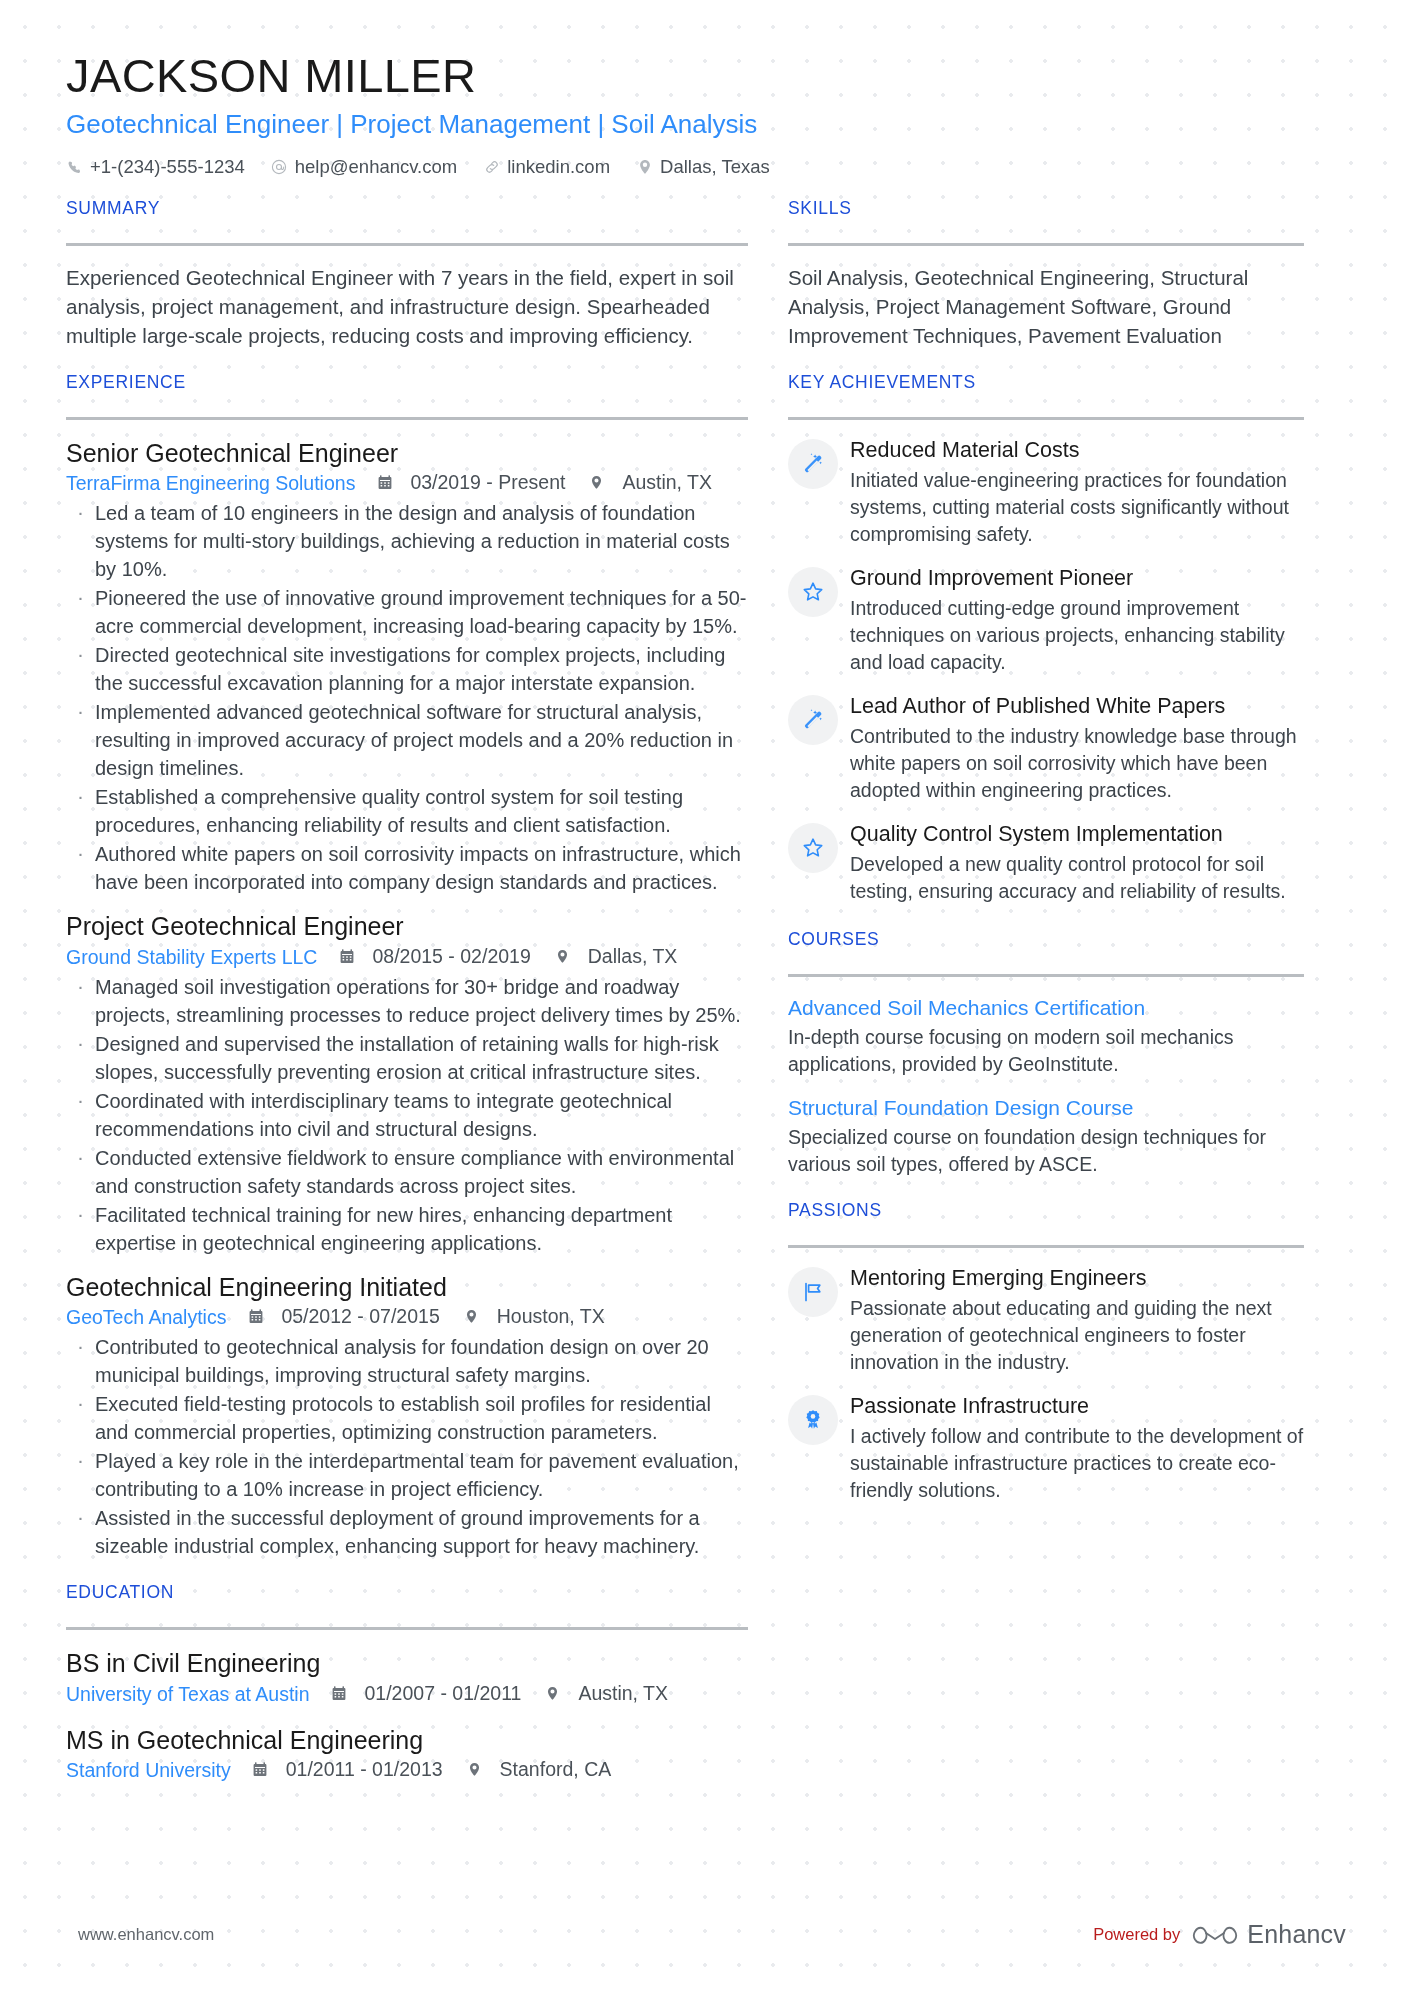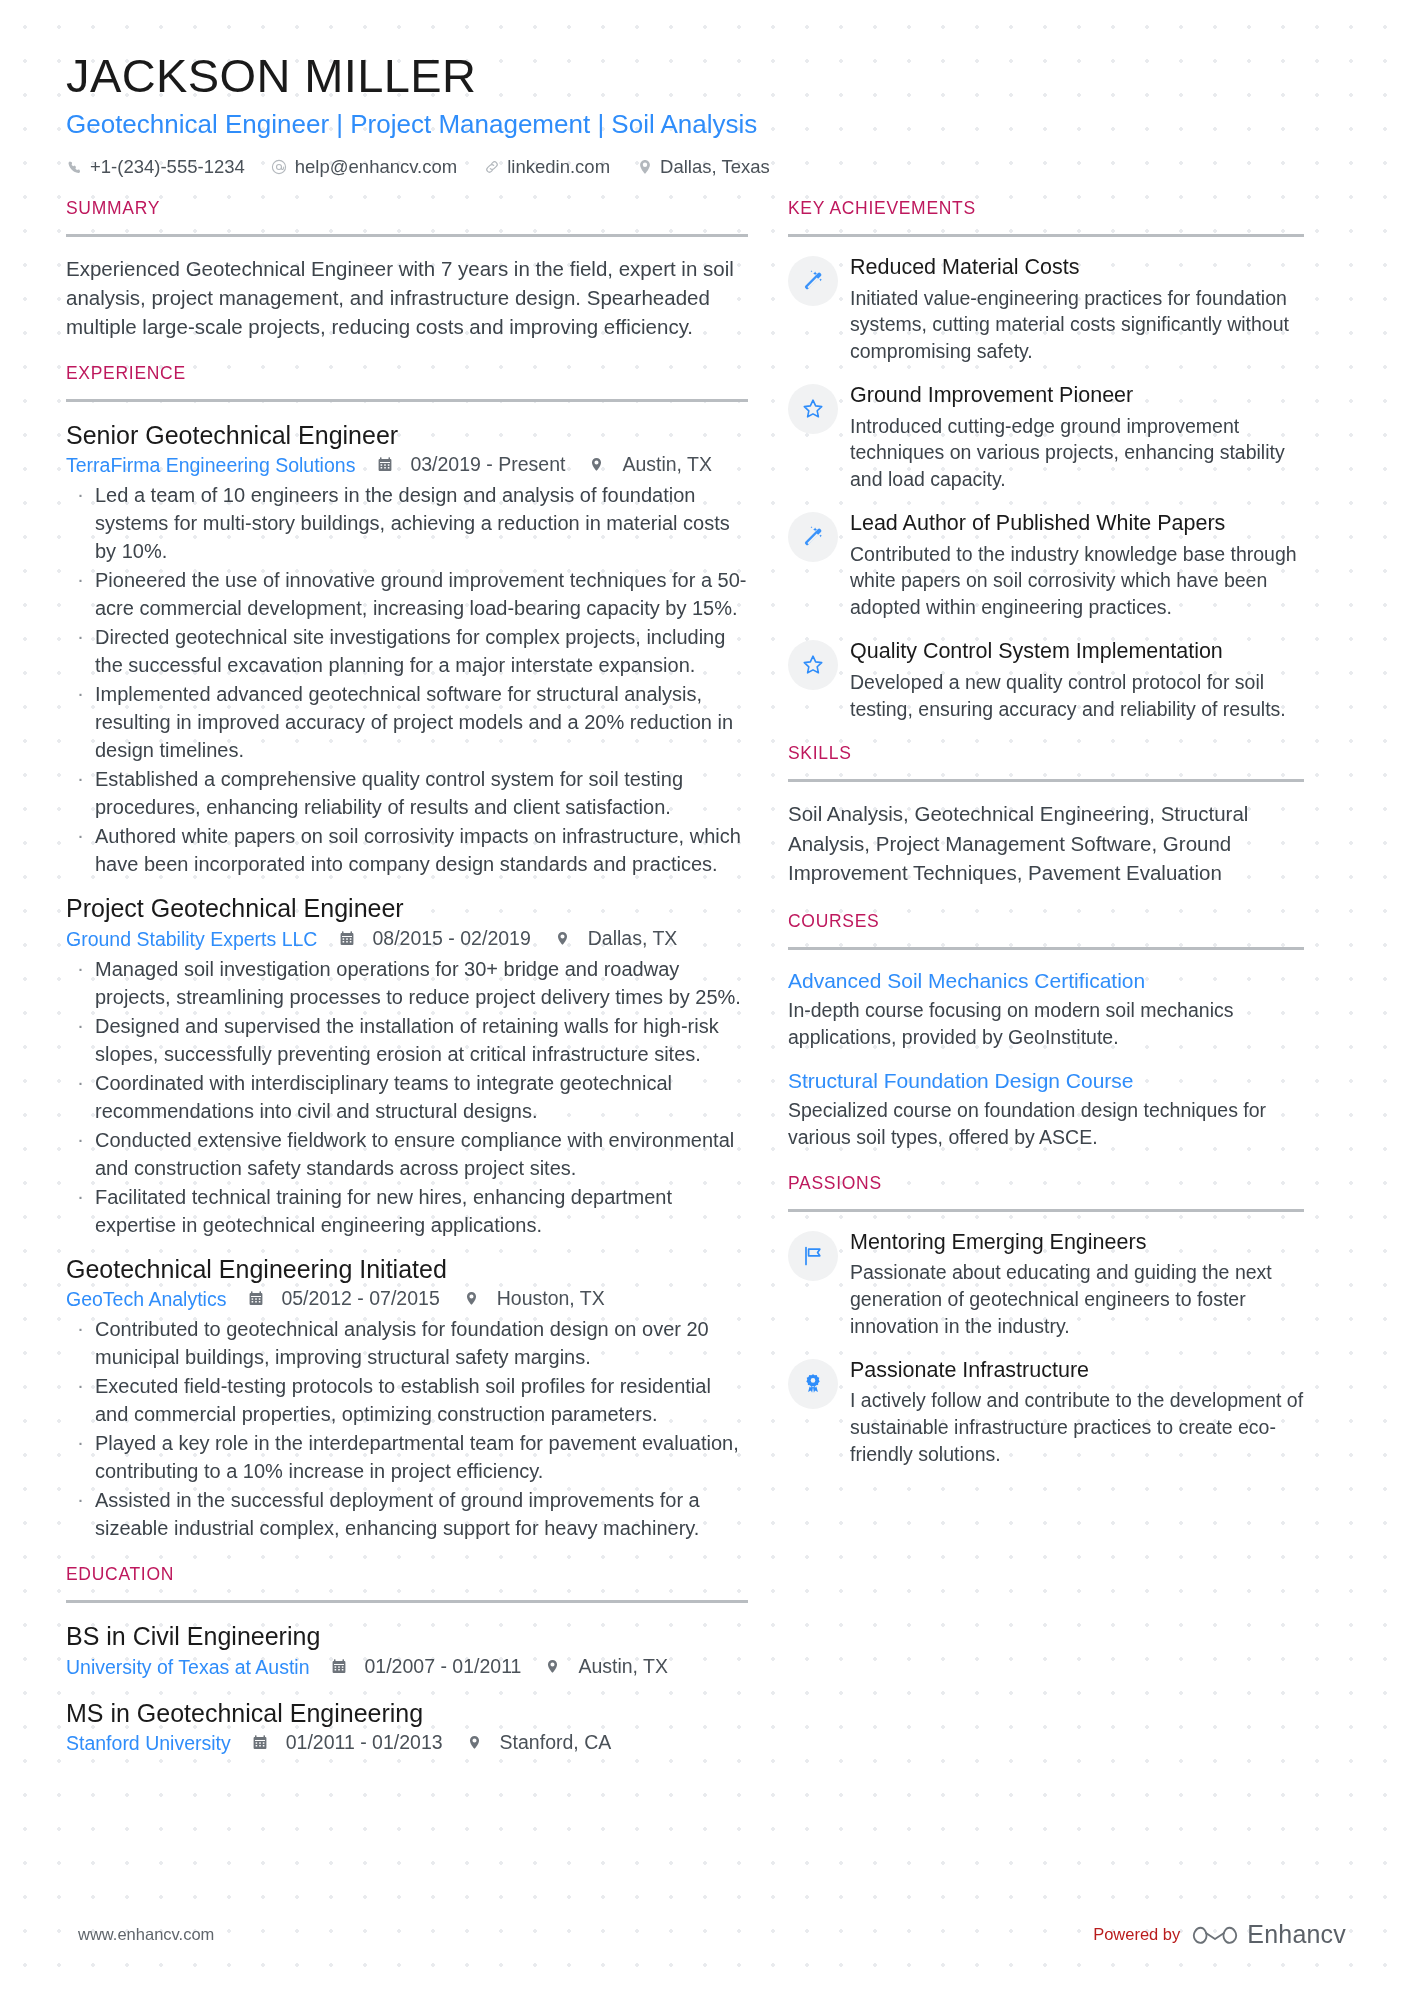--- a/index.html
+++ b/index.html
@@ -83,24 +83,24 @@
     margin-top: 20px;
     align-items: flex-start;
   }
   .col-left { width: 722px; flex: none; padding-right: 40px; }
   .col-right { width: 516px; flex: none; }
 
   
   .sec-head {
     font-size: 17.5px;
     letter-spacing: 0.7px;
-    color: #be185d;
+    color: #1d4ed8;
     font-weight: 400;
     text-transform: uppercase;
-    padding-bottom: 15px;
+    padding-bottom: 24px;
     border-bottom: 3px solid #b9bdc1;
     margin-bottom: 17px;
   }
   .sec { margin-bottom: 21px; }
 
   
   .summary {
     font-size: 20.5px;
     line-height: 1.42;
     color: #3d444b;
@@ -494,20 +494,25 @@
             </span>
           </div>
         </div>
       </div>
 
     </div>
 
     <div class="col-right">
 
       <div class="sec">
+        <div class="sec-head">SKILLS</div>
+        <div class="skills-text">Soil Analysis, Geotechnical Engineering, Structural Analysis, Project Management Software, Ground Improvement Techniques, Pavement Evaluation</div>
+      </div>
+
+      <div class="sec">
         <div class="sec-head">KEY ACHIEVEMENTS</div>
 
         <div class="ach">
           <div class="ach-bubble">
             <svg width="24" height="24" viewBox="0 0 24 24" fill="#2f8dfa">
                 <path d="M19.3 4.1a1.6 1.6 0 0 0-2.3 0L4.4 16.8a1.6 1.6 0 0 0 0 2.3l.6.6a1.6 1.6 0 0 0 2.3 0L19.9 7a1.6 1.6 0 0 0 0-2.3l-.6-.6zM6.4 17.9l9.4-9.4 1.3 1.3-9.4 9.4-1.3-1.3z" opacity=".95"></path>
                 <path d="M14.1 2.4l.6 1.4 1.4.6-1.4.6-.6 1.4-.6-1.4-1.4-.6 1.4-.6.6-1.4zM19.6 9.4l.45 1 1 .45-1 .45-.45 1-.45-1-1-.45 1-.45.45-1zM10.5 1.2l.3.75.75.3-.75.3-.3.75-.3-.75-.75-.3.75-.3.3-.75z"></path>
               </svg>
           </div>
           <div class="ach-body">
@@ -545,25 +550,20 @@
           <div class="ach-bubble">
             <svg width="24" height="24" viewBox="0 0 24 24" fill="none" stroke="#2f8dfa" stroke-width="1.6" stroke-linejoin="round">
                 <path d="M12 3.2l2.65 5.67 6.05.72-4.5 4.2 1.2 6.0L12 16.9l-5.4 2.9 1.2-6.0-4.5-4.2 6.05-.72L12 3.2z"></path>
               </svg>
           </div>
           <div class="ach-body">
             <div class="ach-title">Quality Control System Implementation</div>
             <div class="ach-desc">Developed a new quality control protocol for soil testing, ensuring accuracy and reliability of results.</div>
           </div>
         </div>
-      </div>
-
-      <div class="sec">
-        <div class="sec-head">SKILLS</div>
-        <div class="skills-text">Soil Analysis, Geotechnical Engineering, Structural Analysis, Project Management Software, Ground Improvement Techniques, Pavement Evaluation</div>
       </div>
 
       <div class="sec" style="margin-top:24px;">
         <div class="sec-head">COURSES</div>
 
         <div class="course">
           <div class="course-title">Advanced Soil Mechanics Certification</div>
           <div class="course-desc">In-depth course focusing on modern soil mechanics applications, provided by GeoInstitute.</div>
         </div>
 

